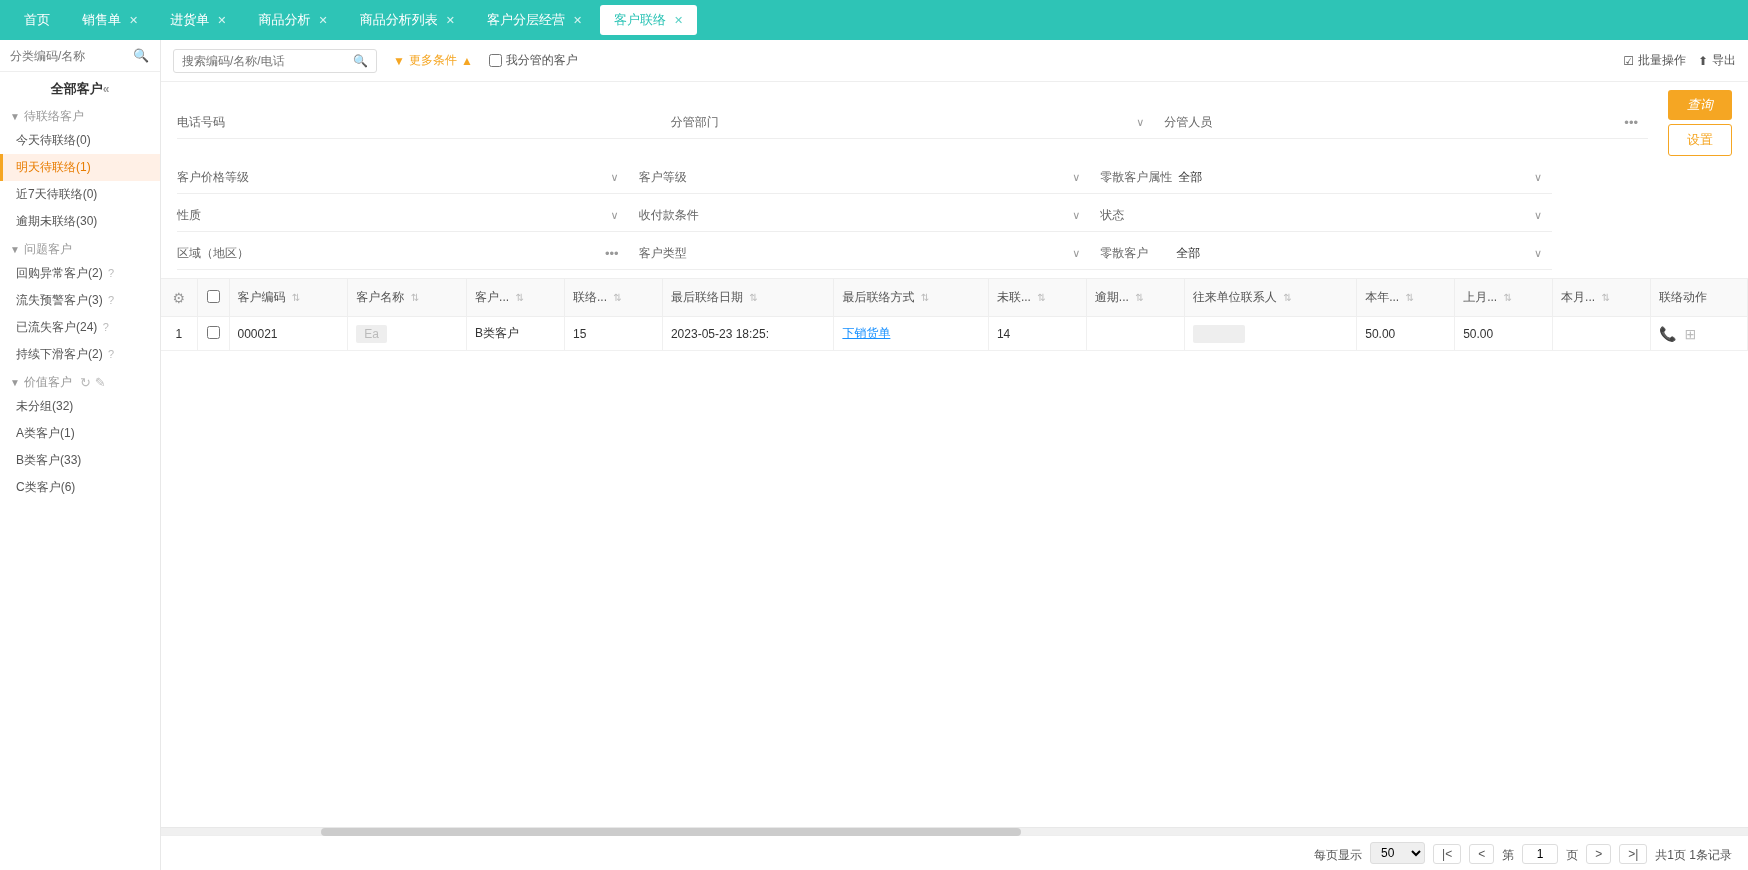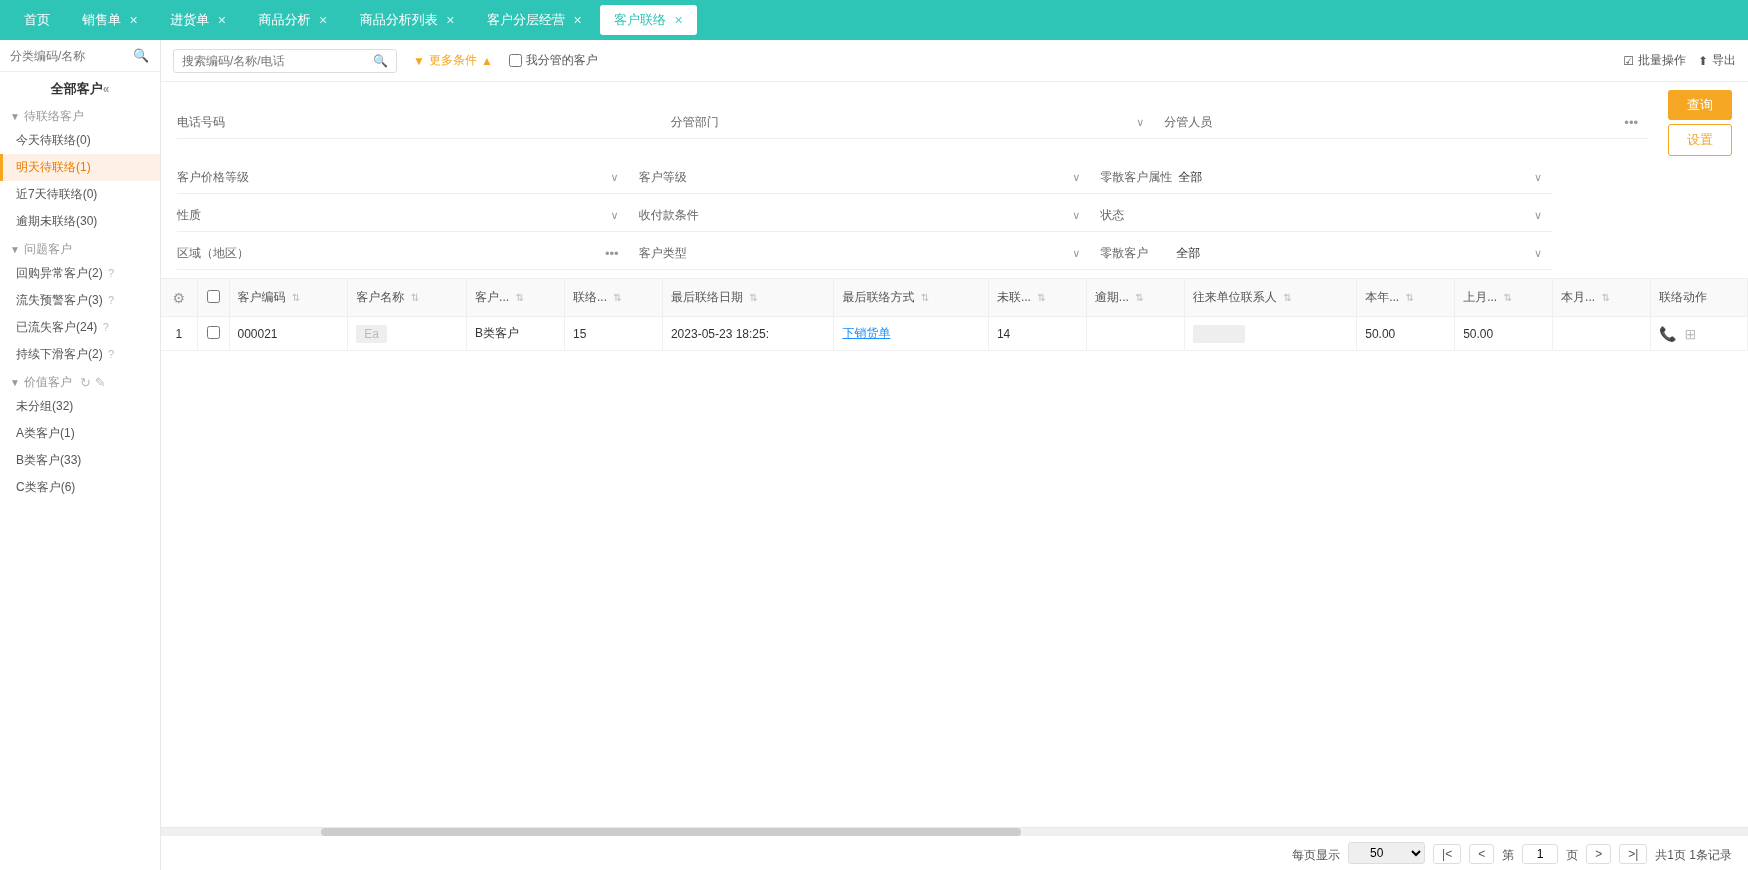--- a/index.html
+++ b/index.html
@@ -105,21 +105,21 @@
       background: #fff;
       border-bottom: 1px solid #eee;
       gap: 8px;
     }
     .search-input-wrap {
       display: flex;
       align-items: center;
       border: 1px solid #ddd;
       border-radius: 3px;
       padding: 4px 8px;
-      width: 224px;
+      width: 204px;
       background: #fff;
     }
     .search-input-wrap input {
       border: none;
       outline: none;
       font-size: 12px;
       flex: 1;
       color: #999;
     }
     .search-input-wrap .icon { color: #f5a623; cursor: pointer; }
@@ -219,20 +219,21 @@
 
     .query-btn {
       background: #f5a623;
       color: #fff;
       border: none;
       border-radius: 3px;
       padding: 6px 18px;
       font-size: 13px;
       cursor: pointer;
       margin-left: 8px;
+      font-style: italic;
     }
     .set-btn {
       background: #fff;
       color: #f5a623;
       border: 1px solid #f5a623;
       border-radius: 3px;
       padding: 6px 18px;
       font-size: 13px;
       cursor: pointer;
       margin-left: 8px;
@@ -291,21 +292,21 @@
       padding: 6px 16px;
       background: #fff;
       border-top: 1px solid #eee;
       gap: 8px;
       font-size: 12px;
       color: #555;
     }
     .footer-select {
       border: 1px solid #ddd;
       border-radius: 3px;
-      padding: 2px 17px;
+      padding: 2px 6px;
       font-size: 12px;
       cursor: pointer;
     }
     .footer-nav-btn {
       border: 1px solid #ddd;
       border-radius: 3px;
       background: #fff;
       padding: 2px 8px;
       cursor: pointer;
       font-size: 12px;

